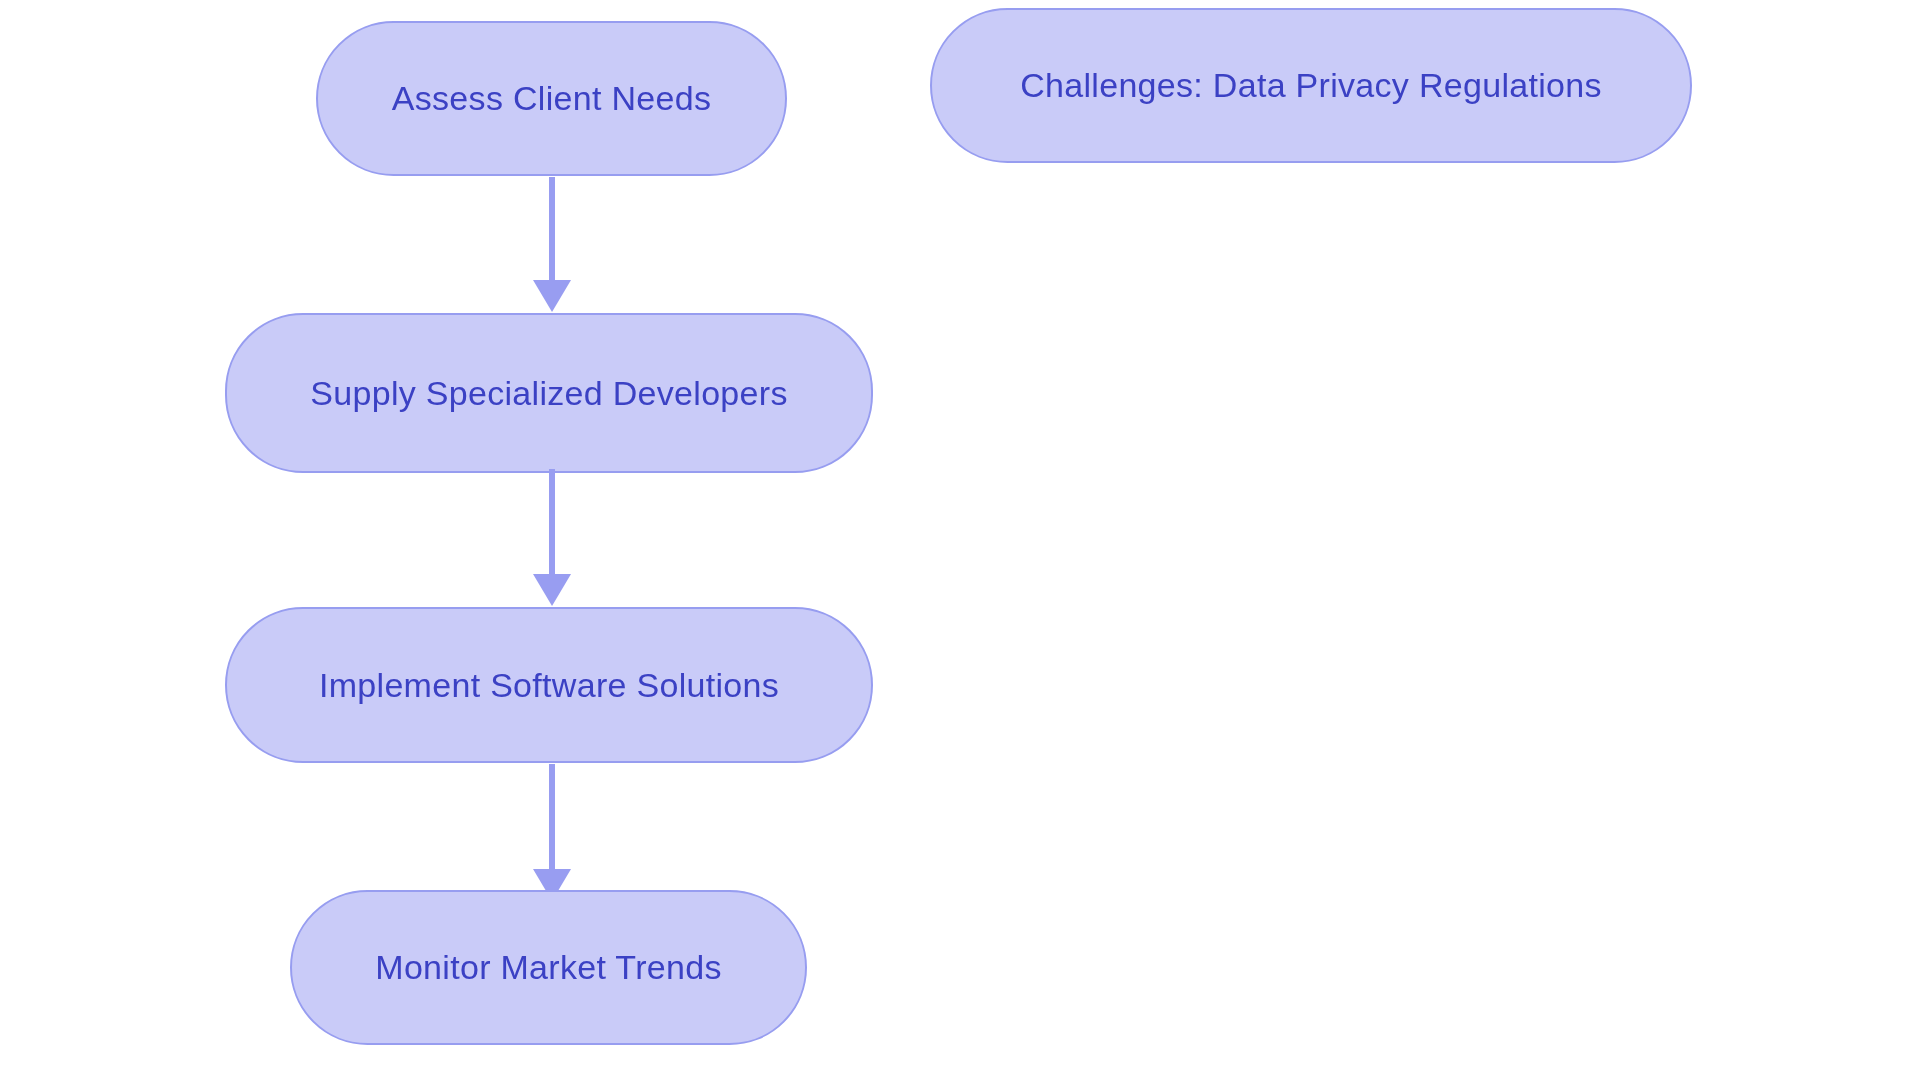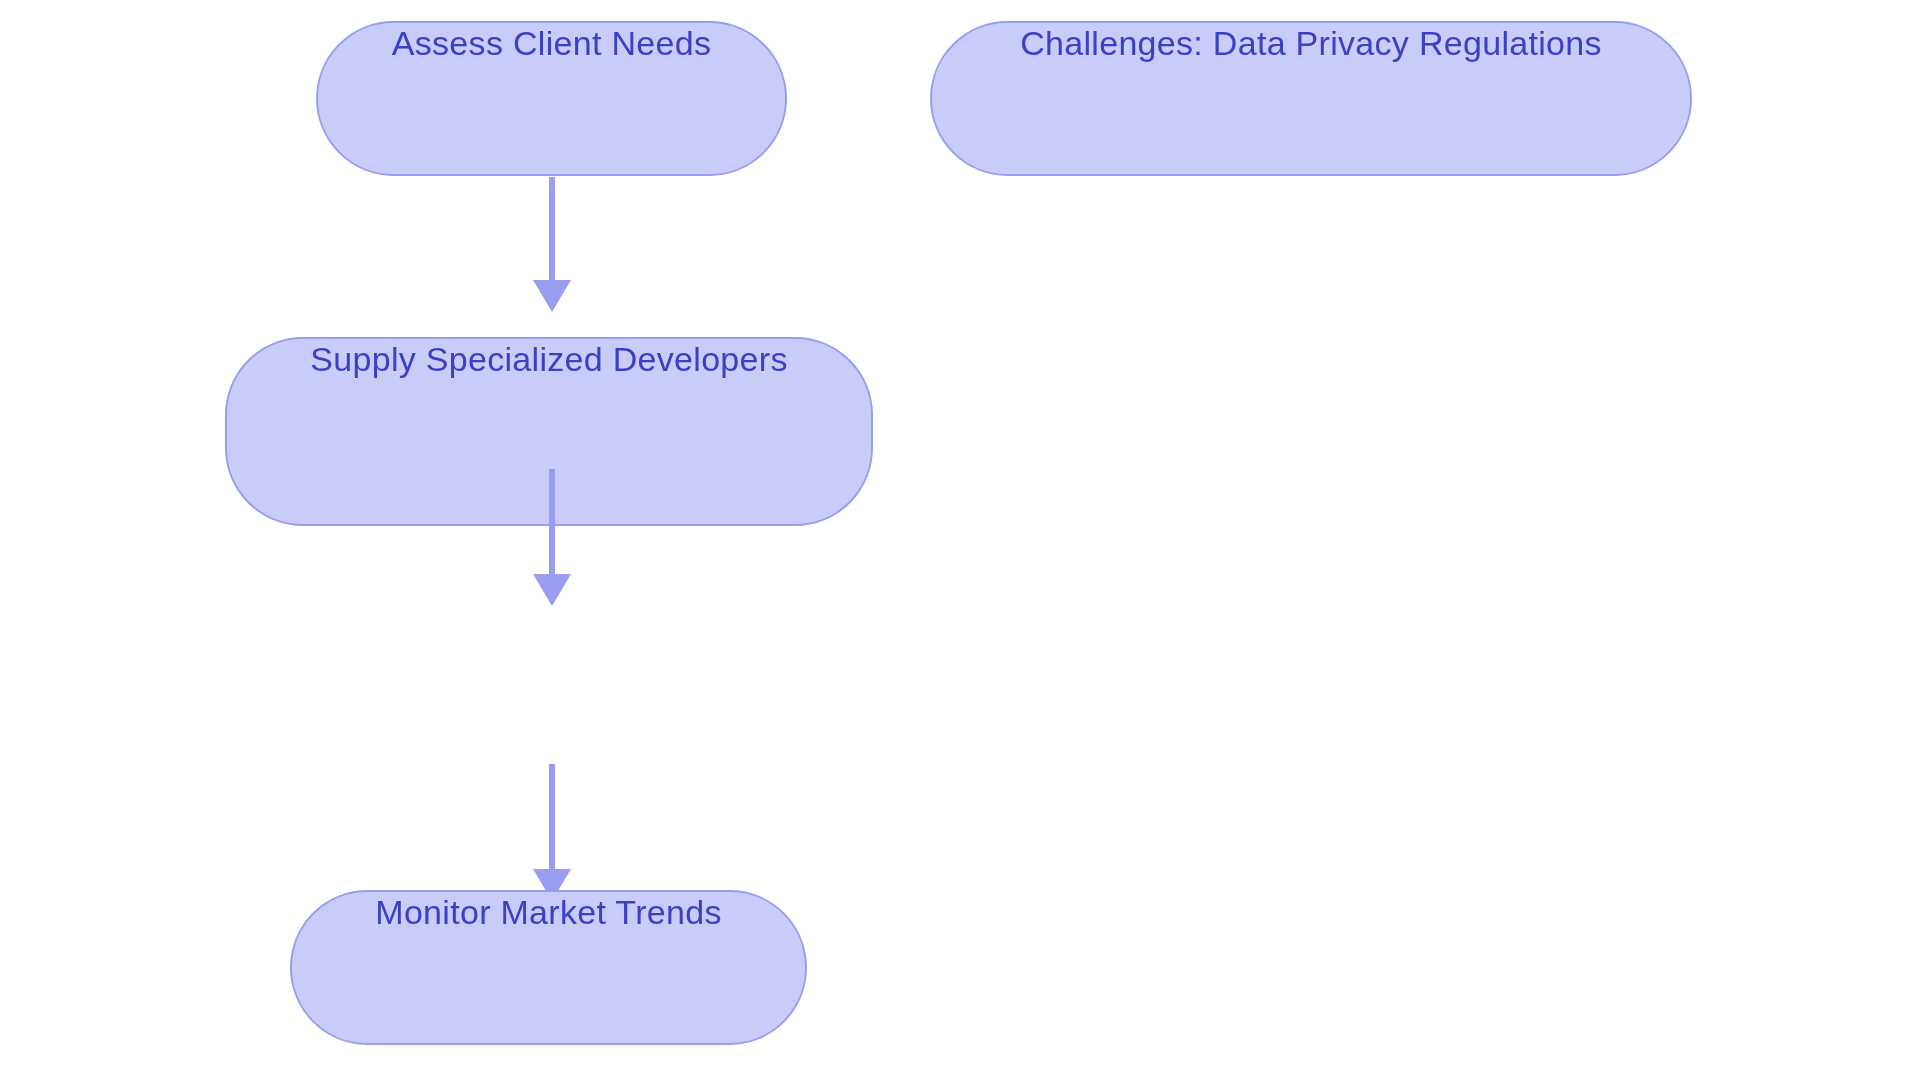--- a/index.html
+++ b/index.html
@@ -18,36 +18,37 @@
     position: absolute;
     inset: 0;
   }
   .node {
     position: absolute;
     box-sizing: border-box;
     background: #c9cbf8;
     border: 2.5px solid #979df0;
     border-radius: 78px;
     display: flex;
+    align-items: center;
     justify-content: center;
     text-align: center;
   }
   .node .label {
     color: #3b41c4;
     font-size: 34px;
     font-weight: 400;
     letter-spacing: 0.3px;
     line-height: 1.2;
     padding: 0 30px;
     white-space: nowrap;
   }
   
   .n-assess     { left: 316px; top: 21px;  width: 471px; height: 155px; }
-  .n-challenges { left: 930px; top: 21px;  width: 762px; height: 155px; }
-  .n-supply     { left: 225px; top: 313px; width: 648px; height: 189px; margin-top: 24px; }
+  .n-challenges { left: 930px; top: 8px;  width: 762px; height: 155px; }
+  .n-supply     { left: 225px; top: 313px; width: 648px; height: 160px; }
   .n-implement  { left: 225px; top: 607px; width: 648px; height: 156px; }
   .n-monitor    { left: 290px; top: 890px; width: 517px; height: 155px; }
 
   
   .edge {
     position: absolute;
     left: 533px;
     width: 38px;
     display: flex;
     flex-direction: column;
@@ -89,20 +90,23 @@
 
   <div class="node n-supply">
     <span class="label">Supply Specialized Developers</span>
   </div>
 
   <div class="edge e-2">
     <div class="shaft"></div>
     <div class="arrowhead"></div>
   </div>
 
+  <div class="node n-implement">
+    <span class="label">Implement Software Solutions</span>
+  </div>
 
   <div class="edge e-3">
     <div class="shaft"></div>
     <div class="arrowhead"></div>
   </div>
 
   <div class="node n-monitor">
     <span class="label">Monitor Market Trends</span>
   </div>
 

